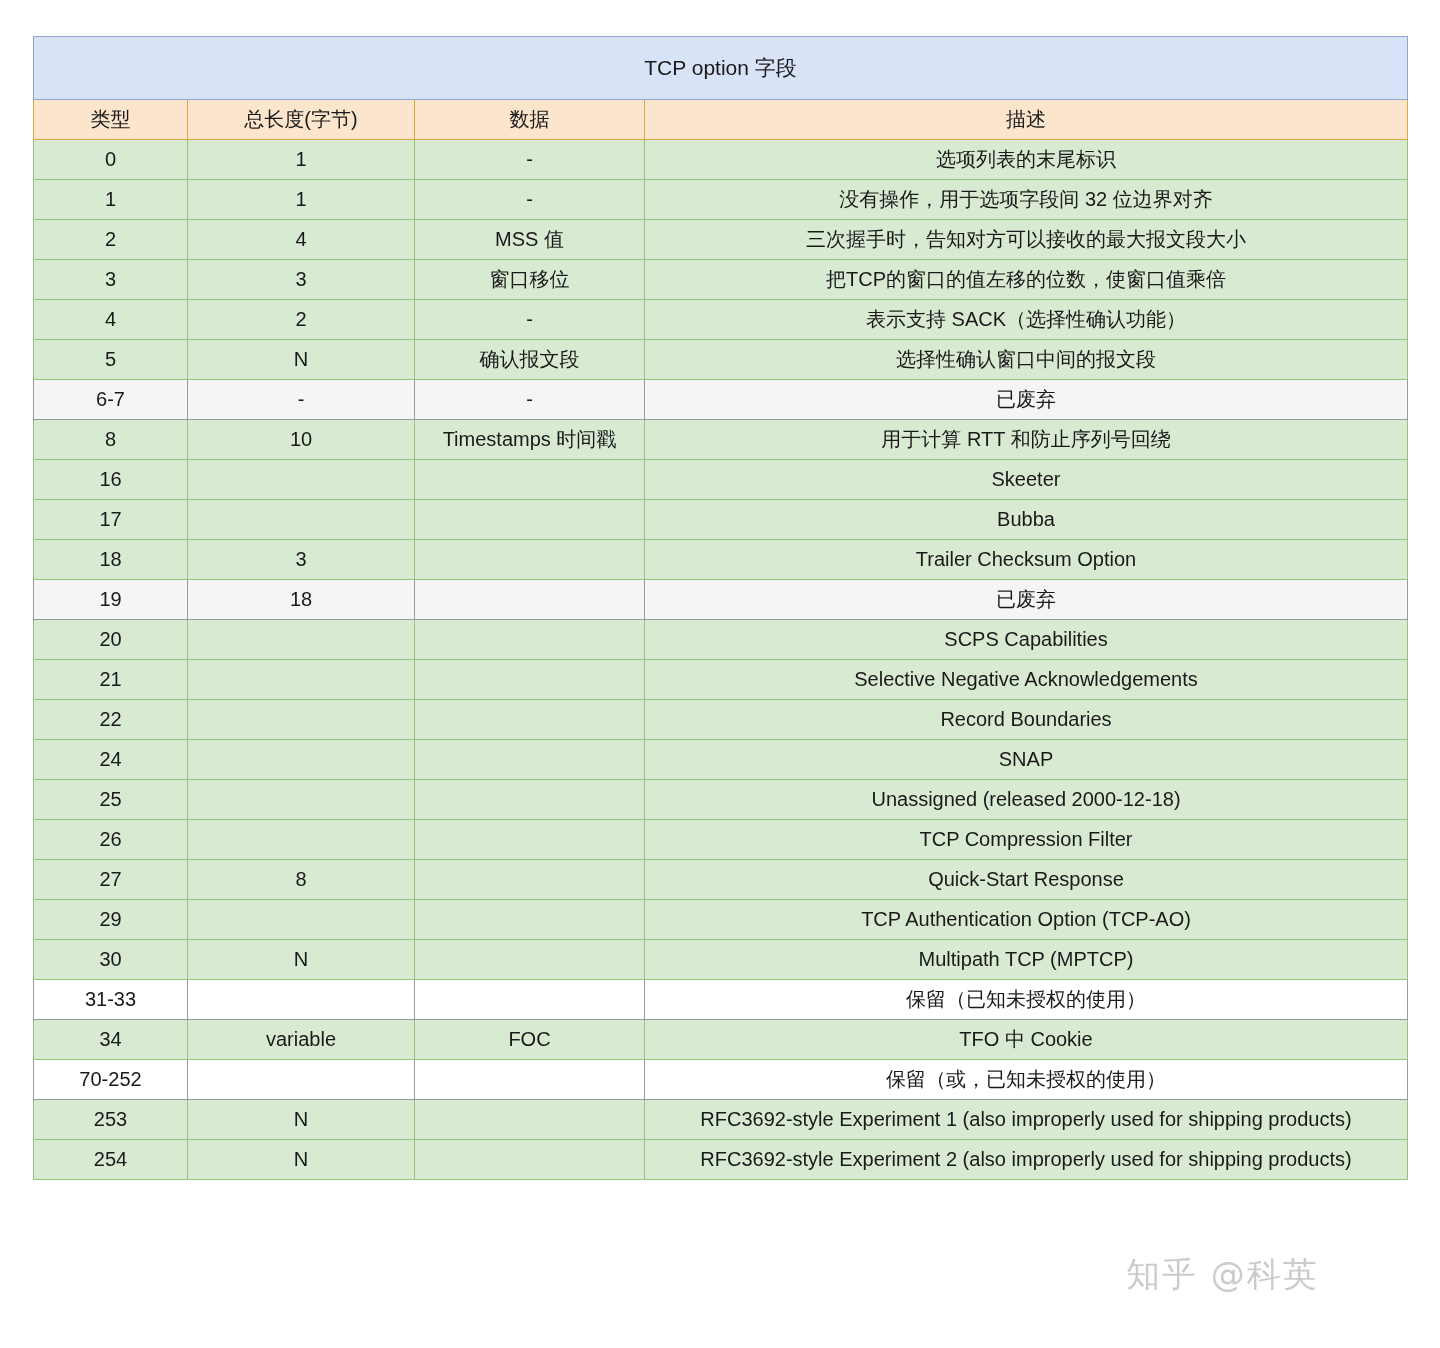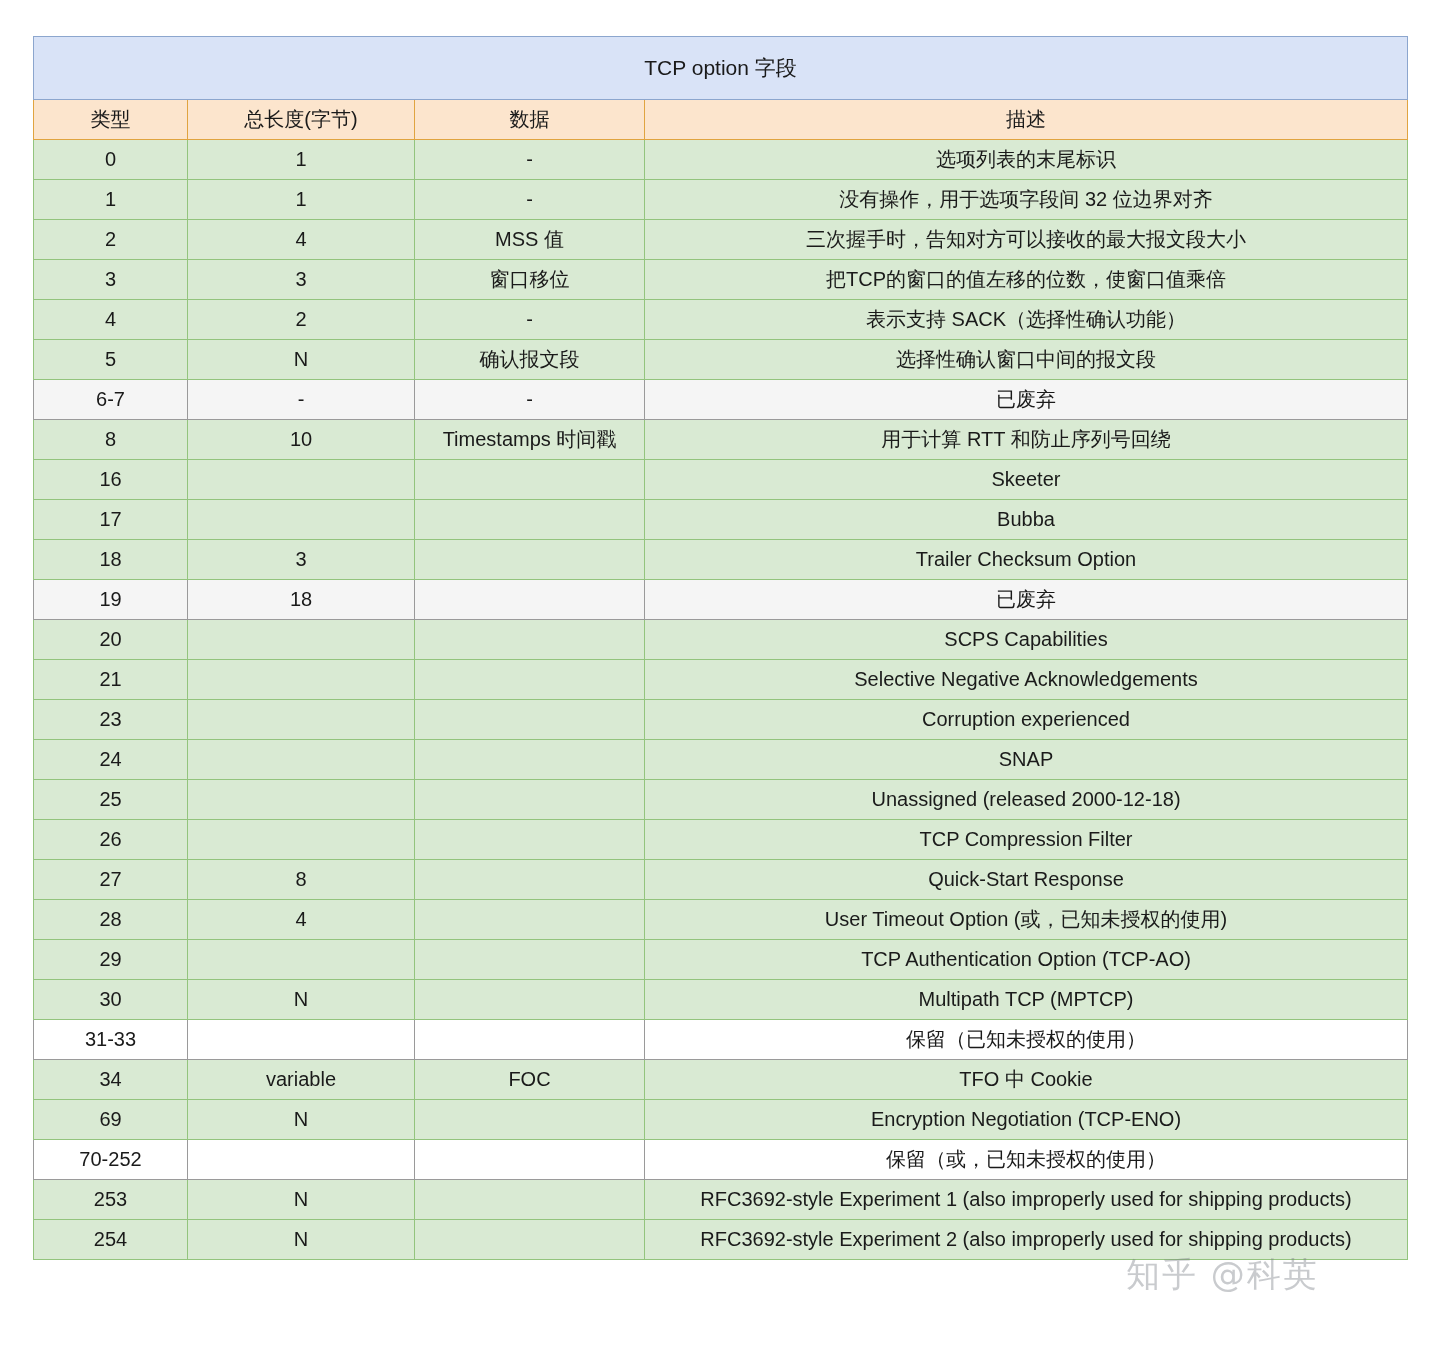--- a/index.html
+++ b/index.html
@@ -207,24 +207,24 @@
           <td class="cell-data cell-empty"></td>
           <td class="cell-desc">SCPS Capabilities</td>
         </tr>
         <tr class="data-row tone-green">
           <td class="cell-type">21</td>
           <td class="cell-length cell-empty"></td>
           <td class="cell-data cell-empty"></td>
           <td class="cell-desc">Selective Negative Acknowledgements</td>
         </tr>
         <tr class="data-row tone-green">
-          <td class="cell-type">23</td>
-          <td class="cell-length cell-empty"></td>
-          <td class="cell-data cell-empty"></td>
-          <td class="cell-desc">Corruption experienced</td>
+          <td class="cell-type">22</td>
+          <td class="cell-length cell-empty"></td>
+          <td class="cell-data cell-empty"></td>
+          <td class="cell-desc">Record Boundaries</td>
         </tr>
         <tr class="data-row tone-green">
           <td class="cell-type">24</td>
           <td class="cell-length cell-empty"></td>
           <td class="cell-data cell-empty"></td>
           <td class="cell-desc">SNAP</td>
         </tr>
         <tr class="data-row tone-green">
           <td class="cell-type">25</td>
           <td class="cell-length cell-empty"></td>
@@ -235,26 +235,20 @@
           <td class="cell-type">26</td>
           <td class="cell-length cell-empty"></td>
           <td class="cell-data cell-empty"></td>
           <td class="cell-desc">TCP Compression Filter</td>
         </tr>
         <tr class="data-row tone-green">
           <td class="cell-type">27</td>
           <td class="cell-length">8</td>
           <td class="cell-data cell-empty"></td>
           <td class="cell-desc">Quick-Start Response</td>
-        </tr>
-        <tr class="data-row tone-green">
-          <td class="cell-type">28</td>
-          <td class="cell-length">4</td>
-          <td class="cell-data cell-empty"></td>
-          <td class="cell-desc">User Timeout Option (或，已知未授权的使用)</td>
         </tr>
         <tr class="data-row tone-green">
           <td class="cell-type">29</td>
           <td class="cell-length cell-empty"></td>
           <td class="cell-data cell-empty"></td>
           <td class="cell-desc">TCP Authentication Option (TCP-AO)</td>
         </tr>
         <tr class="data-row tone-green">
           <td class="cell-type">30</td>
           <td class="cell-length">N</td>
@@ -266,26 +260,20 @@
           <td class="cell-length cell-empty"></td>
           <td class="cell-data cell-empty"></td>
           <td class="cell-desc">保留（已知未授权的使用）</td>
         </tr>
         <tr class="data-row tone-green">
           <td class="cell-type">34</td>
           <td class="cell-length">variable</td>
           <td class="cell-data">FOC</td>
           <td class="cell-desc">TFO 中 Cookie</td>
         </tr>
-        <tr class="data-row tone-green">
-          <td class="cell-type">69</td>
-          <td class="cell-length">N</td>
-          <td class="cell-data cell-empty"></td>
-          <td class="cell-desc">Encryption Negotiation (TCP-ENO)</td>
-        </tr>
         <tr class="data-row tone-white">
           <td class="cell-type">70-252</td>
           <td class="cell-length cell-empty"></td>
           <td class="cell-data cell-empty"></td>
           <td class="cell-desc">保留（或，已知未授权的使用）</td>
         </tr>
         <tr class="data-row tone-green">
           <td class="cell-type">253</td>
           <td class="cell-length">N</td>
           <td class="cell-data cell-empty"></td>

